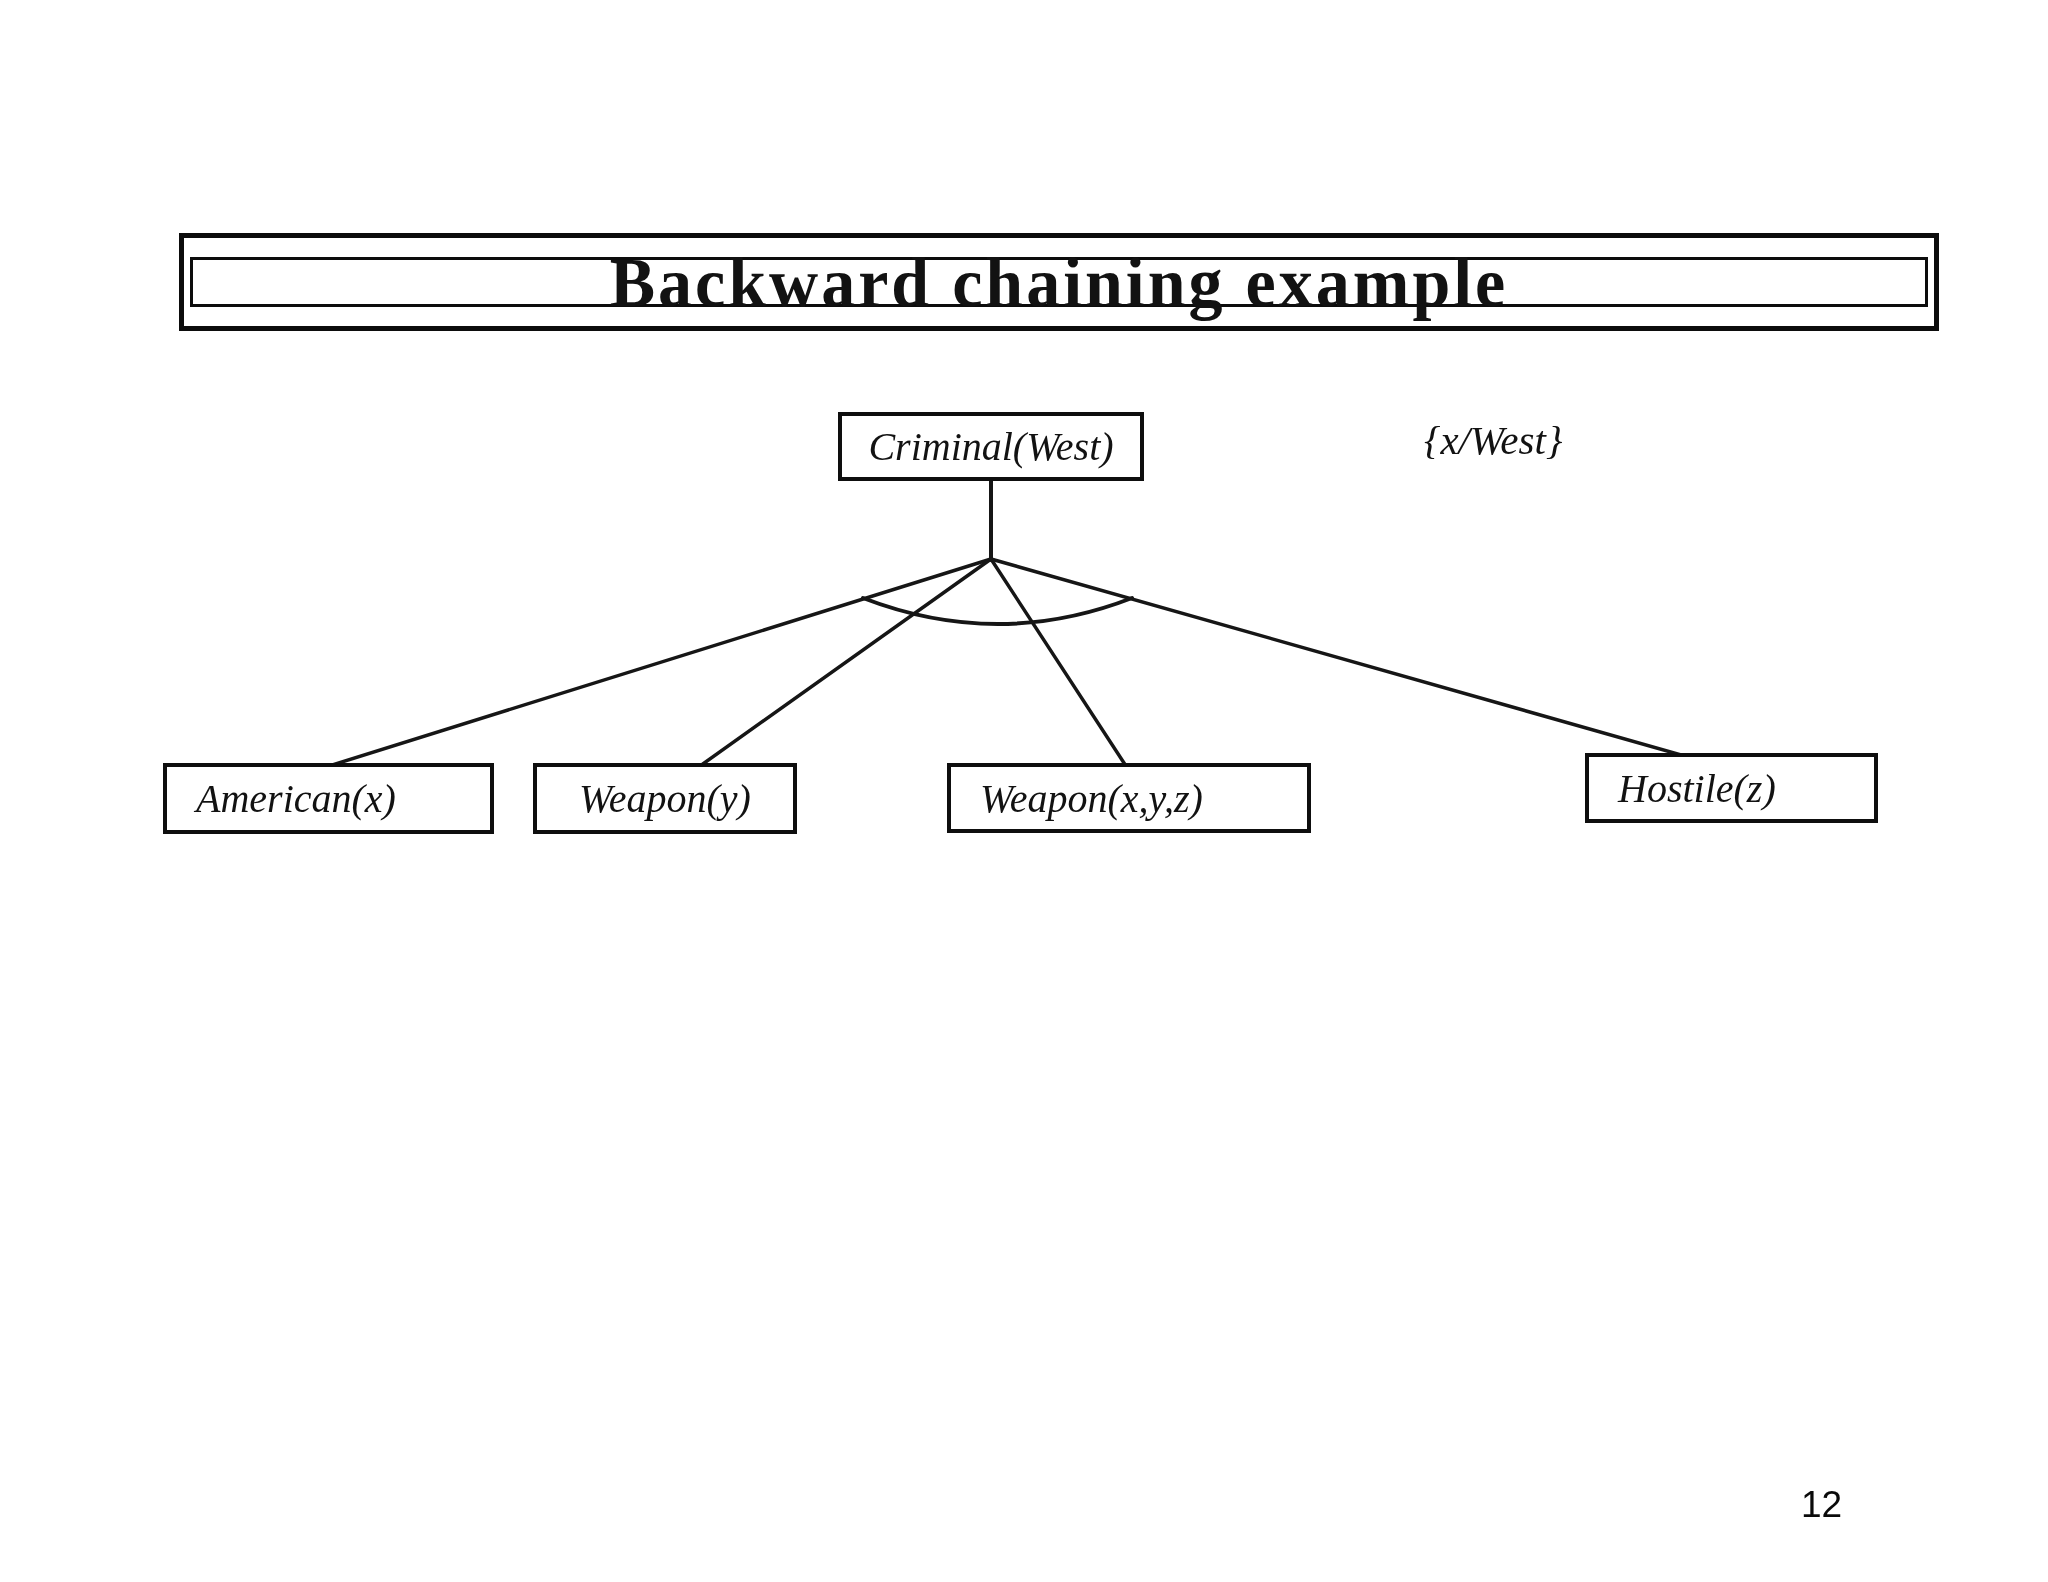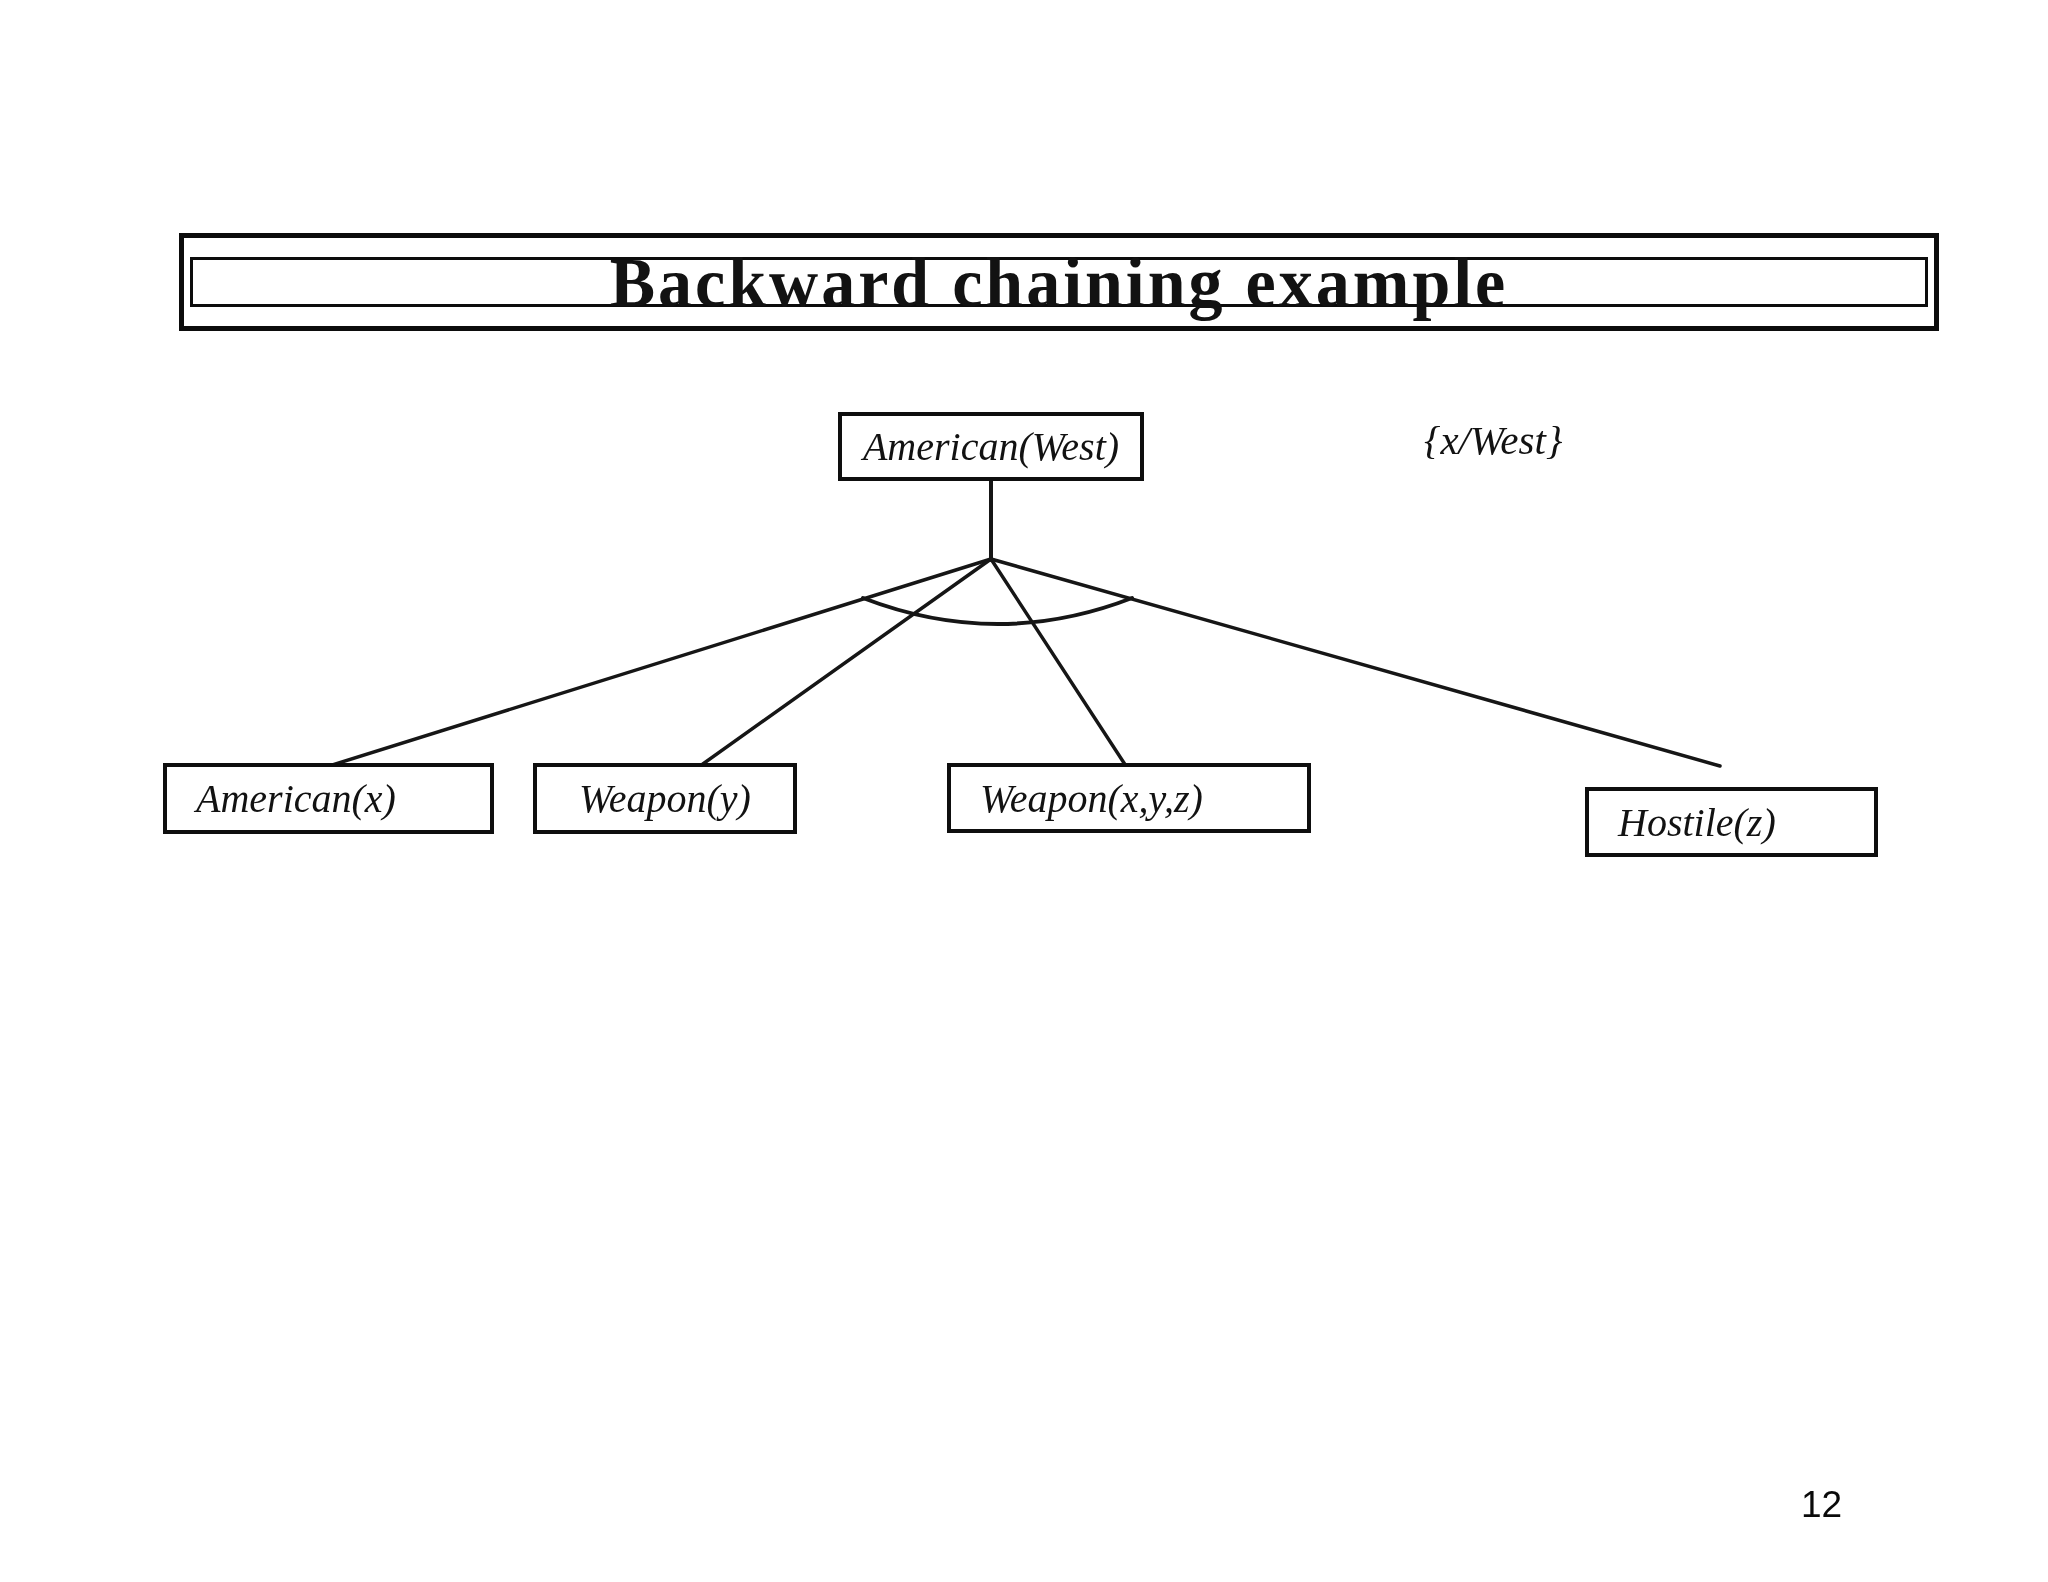--- a/index.html
+++ b/index.html
@@ -44,21 +44,21 @@
     font-size: 40px;
     white-space: nowrap;
     z-index: 2;
   }
   .node.center { justify-content: center; }
   .node.leftpad { justify-content: flex-start; padding-left: 29px; }
   #node-root     { left: 838px;  top: 412px; width: 306px; height: 69px; }
   #node-child-0  { left: 163px;  top: 763px; width: 331px; height: 71px; }
   #node-child-1  { left: 533px;  top: 763px; width: 264px; height: 71px; }
   #node-child-2  { left: 947px;  top: 763px; width: 364px; height: 70px; }
-  #node-child-3  { left: 1585px; top: 787px; width: 293px; height: 70px; }
+  #node-child-3  { left: 1585px; top: 753px; width: 293px; height: 70px; }
   
   .edges {
     position: absolute;
     left: 0; top: 0;
     z-index: 1;
   }
   
   .substitution {
     position: absolute;
     left: 1424px; top: 416px;
@@ -92,21 +92,21 @@
     </g>
   </svg>
 
   <div class="title-box">
     <div class="title-inner">
       <span class="title-text">Backward chaining example</span>
     </div>
   </div>
 
   <div class="node center" id="node-root">
-    <span>American(West)</span>
+    <span>Criminal(West)</span>
   </div>
 
   <span class="substitution">{x/West}</span>
 
   <div class="node leftpad" id="node-child-0">
     <span>American(x)</span>
   </div>
 
   <div class="node center" id="node-child-1">
     <span>Weapon(y)</span>

